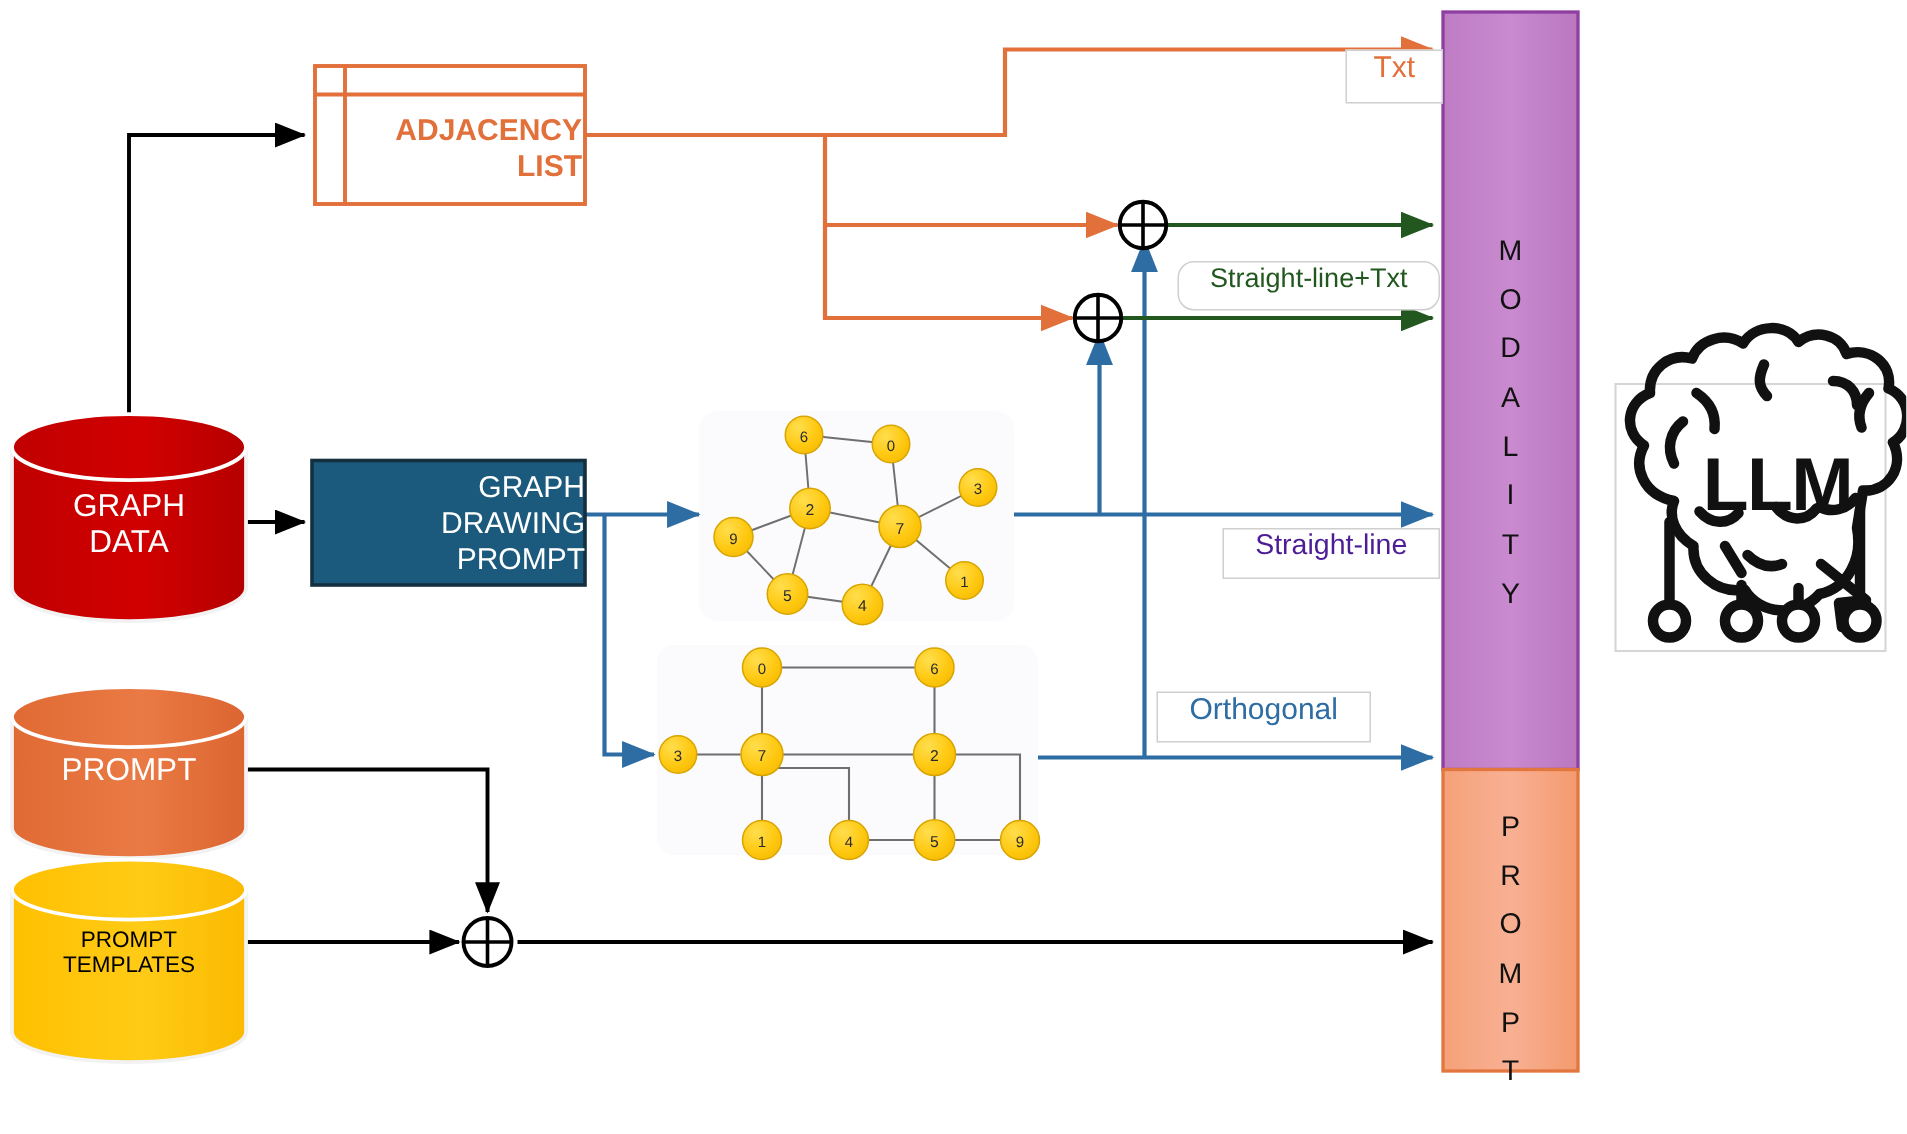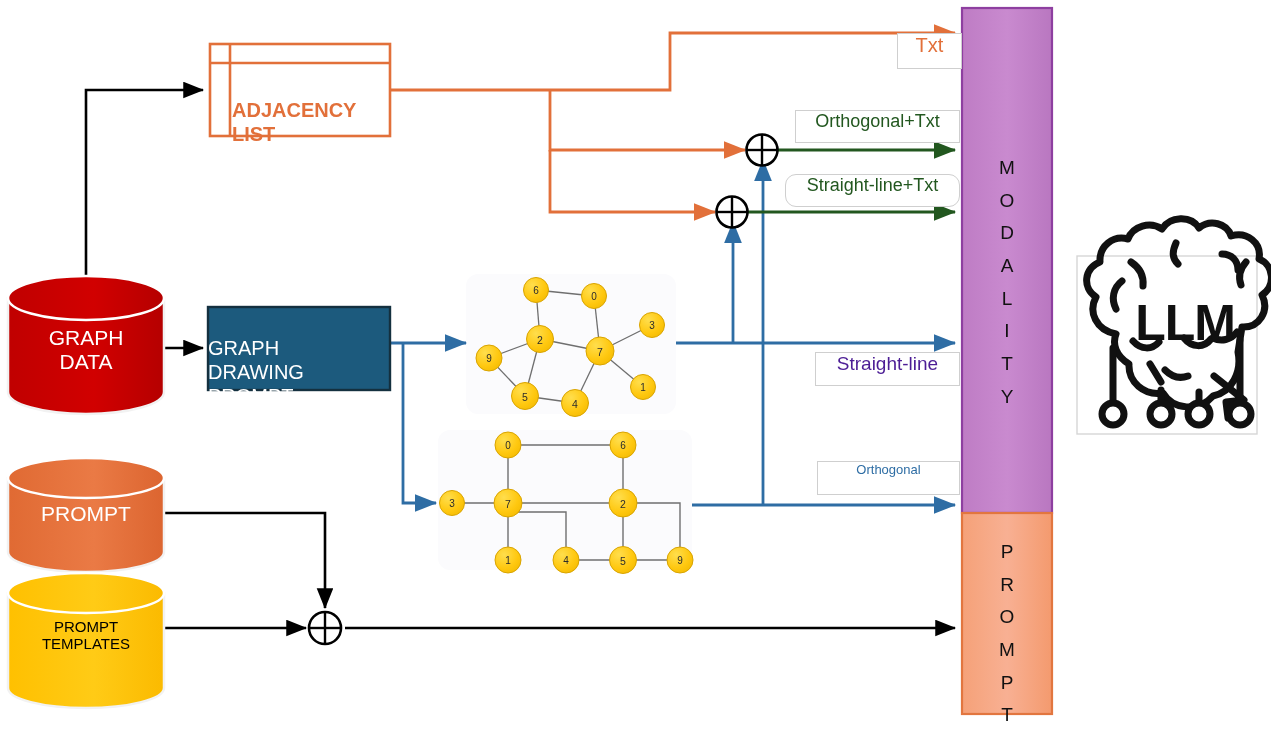--- a/index.html
+++ b/index.html
@@ -1,21 +1,21 @@
 <!DOCTYPE html>
 <html><head>
 <meta charset="utf-8">
 <style>
   html,body{margin:0;padding:0;background:#fff;}
   body{width:1271px;height:756px;font-family:"Liberation Sans",sans-serif;overflow:hidden;}
   #stage{position:relative;width:1271px;height:756px;background:#ffffff;}
   svg.layer{position:absolute;left:0;top:0;width:1271px;height:756px;}
   .lbl{position:absolute;background:#ffffff;border:1px solid #cfcfcf;display:flex;align-items:flex-start;justify-content:center;white-space:nowrap;}
   .cyl-text{position:absolute;display:flex;flex-direction:column;align-items:center;justify-content:center;text-align:center;line-height:1.15;}
-  .boxtext{position:absolute;display:flex;flex-direction:column;align-items:flex-start;justify-content:center;text-align:center;line-height:1.2;margin-top:23px;}
+  .boxtext{position:absolute;display:flex;flex-direction:column;align-items:flex-end;justify-content:center;text-align:center;line-height:1.2;}
   .vert{position:absolute;display:flex;flex-direction:column;align-items:center;justify-content:flex-start;}
   .vert span{display:block;line-height:1.72;}
 </style>
 </head>
 <body>
 
 <div id="stage">
 
   <svg class="layer" viewBox="0 0 1271 756">
     <defs>
@@ -335,33 +335,30 @@
   <div class="boxtext" style="left:208px;top:309px;width:182px;height:80px;color:#ffffff;font-size:20px;">
     <span>GRAPH</span>
     <span>DRAWING</span>
     <span>PROMPT</span>
   </div>
 
   <div class="lbl" style="left:897px;top:33px;width:63px;height:34px;color:#E2703A;font-size:20px;">
     <span>Txt</span>
   </div>
 
-  <div class="lbl" style="left:795px;top:110px;width:163px;height:31px;color:#22571F;font-size:18px;">
-    <span>Orthogonal+Txt</span>
-  </div>
 
   <div class="lbl" style="left:785px;top:174px;width:173px;height:31px;color:#22571F;font-size:18px;border-radius:11px;">
     <span>Straight-line+Txt</span>
   </div>
 
   <div class="lbl" style="left:815px;top:352px;width:143px;height:32px;color:#4c1d95;font-size:19px;">
     <span>Straight-line</span>
   </div>
 
-  <div class="lbl" style="left:817px;top:461px;width:141px;height:32px;color:#2E6DA4;font-size:13px;">
+  <div class="lbl" style="left:771px;top:461px;width:141px;height:32px;color:#2E6DA4;font-size:20px;">
     <span>Orthogonal</span>
   </div>
 
   <div class="vert" style="left:962px;top:152px;width:90px;color:#111;font-size:19px;">
     <span>M</span>
     <span>O</span>
     <span>D</span>
     <span>A</span>
     <span>L</span>
     <span>I</span>

